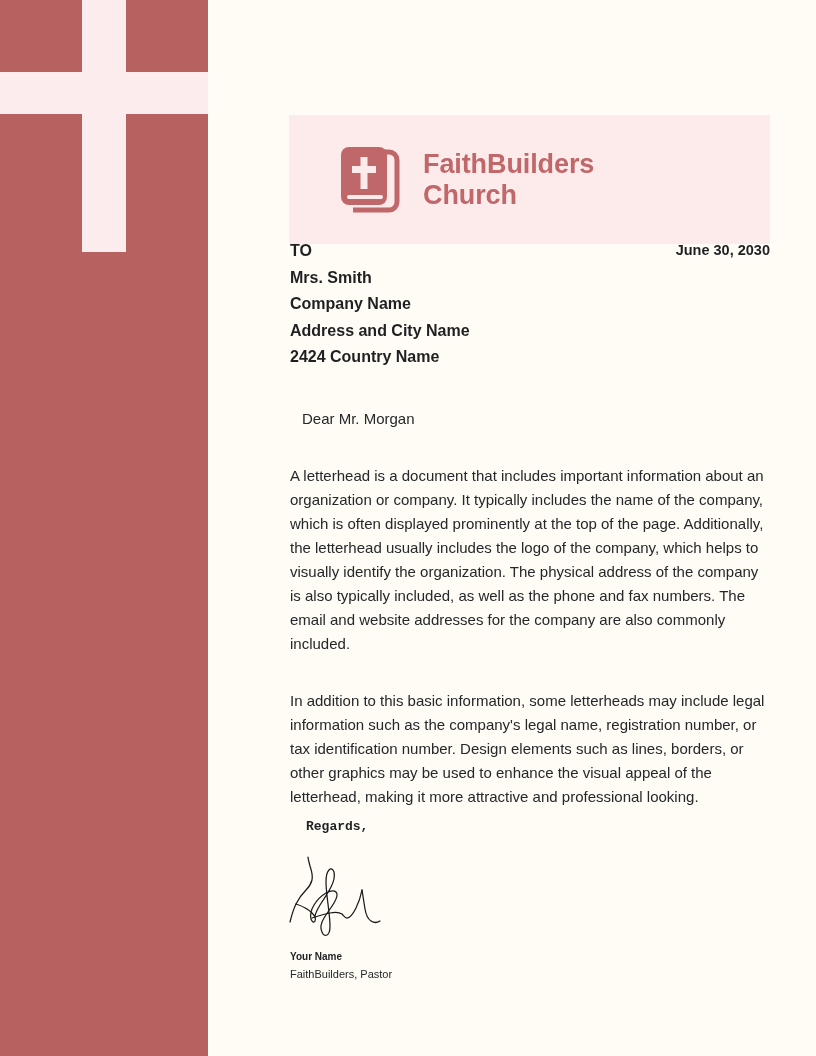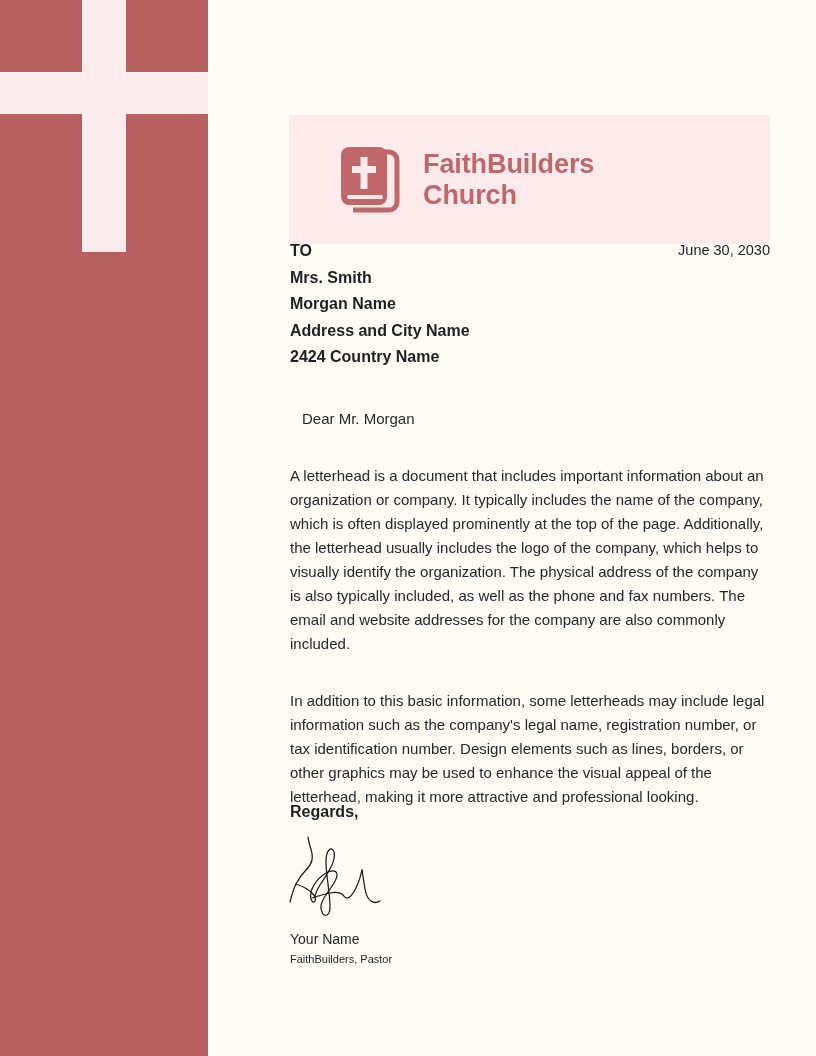--- a/index.html
+++ b/index.html
@@ -96,21 +96,21 @@
     font-weight: bold;
     color: #1E2022;
     line-height: 1.66;
   }
   .recipient .line {
     display: block;
     white-space: nowrap;
   }
   .letter-date {
     font-size: 14.5px;
-    font-weight: normal;
+    font-weight: bold;
     color: #1E2022;
     line-height: 1.66;
     white-space: nowrap;
   }
 
   
   .body-area {
     position: absolute;
     left: 1px;
     top: 395px;
@@ -131,32 +131,33 @@
   }
 
   
   .closing {
     position: absolute;
     left: 1px;
     top: 803px;
     width: 400px;
   }
   .closing-word {
-    font-size: 16px;
-    font-weight: bold;
-    color: #1E2022;
-    margin: 0;
+    font-size: 13px;
+    font-weight: bold;
+    color: #1E2022;
+    margin: 16px;
+    font-family: Liberation Mono, monospace;
   }
   .signature {
     display: block;
     margin: 9px 0 0 -2px;
   }
   .signer-name {
-    font-size: 14px;
-    font-weight: normal;
+    font-size: 10px;
+    font-weight: bold;
     color: #1E2022;
     margin: 13px 0 0 0;
   }
   .signer-role {
     font-size: 11px;
     color: #25282A;
     margin: 6px 0 0 0;
   }
 </style>
 </head>
@@ -184,21 +185,21 @@
     <div class="brand-title">
       <span class="line">FaithBuilders</span>
       <span class="line">Church</span>
     </div>
   </div>
 
   <div class="meta-row">
     <div class="recipient">
       <span class="line">TO</span>
       <span class="line">Mrs. Smith</span>
-      <span class="line">Morgan Name</span>
+      <span class="line">Company Name</span>
       <span class="line">Address and City Name</span>
       <span class="line">2424 Country Name</span>
     </div>
     <div class="letter-date">June 30, 2030</div>
   </div>
 
   <div class="body-area">
     <p class="salutation">Dear Mr. Morgan</p>
     <p class="body-paragraph">A letterhead is a document that includes important information about an organization or company. It typically includes the name of the company, which is often displayed prominently at the top of the page. Additionally, the letterhead usually includes the logo of the company, which helps to visually identify the organization. The physical address of the company is also typically included, as well as the phone and fax numbers. The email and website addresses for the company are also commonly included.</p>
     <p class="body-paragraph">In addition to this basic information, some letterheads may include legal information such as the company's legal name, registration number, or tax identification number. Design elements such as lines, borders, or other graphics may be used to enhance the visual appeal of the letterhead, making it more attractive and professional looking.</p>

